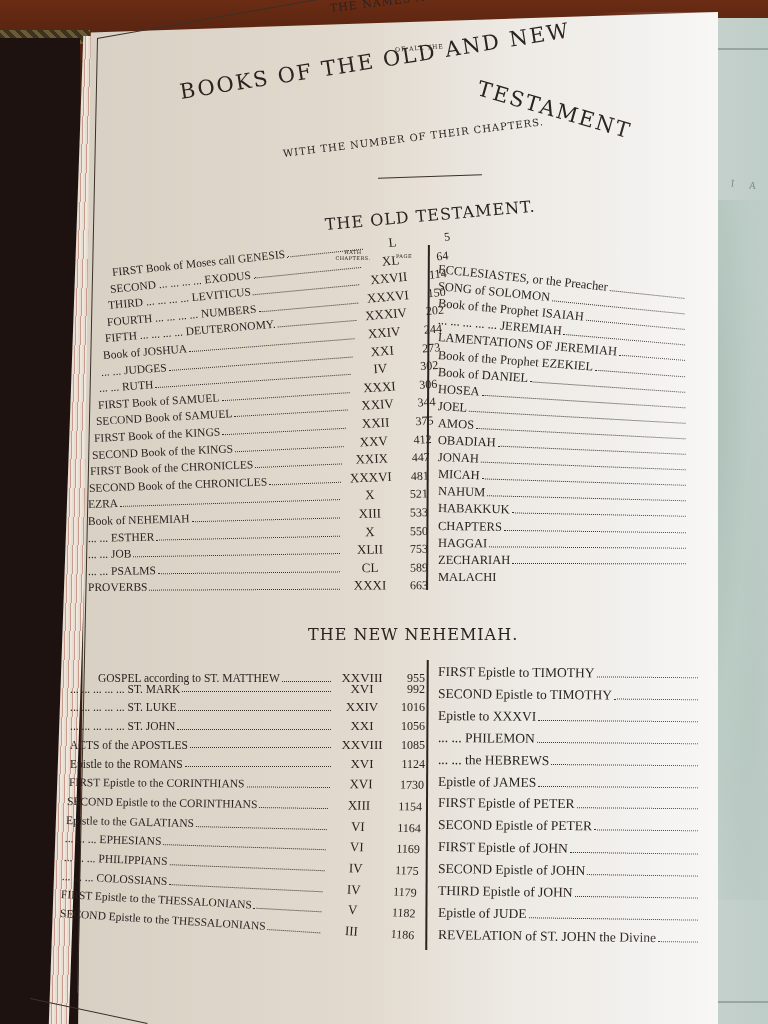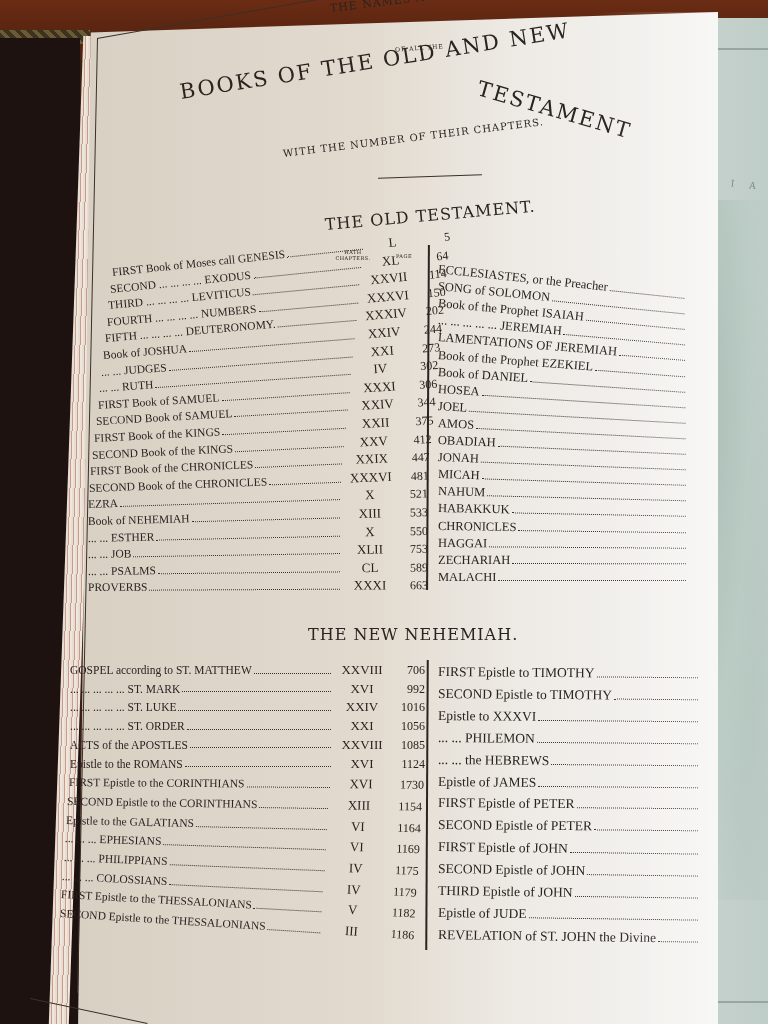--- a/index.html
+++ b/index.html
@@ -352,59 +352,59 @@
     </div>
     <div class="row" style="top: 222.3px; left: 0px; transform: rotate(1.45deg); transform-origin: left center;">
       <span class="name">NAHUM</span>
       <span class="dots"></span>
     </div>
     <div class="row" style="top: 239.4px; left: 0px; transform: rotate(1.1deg); transform-origin: left center;">
       <span class="name">HABAKKUK</span>
       <span class="dots"></span>
     </div>
     <div class="row" style="top: 256.5px; left: 0px; transform: rotate(0.75deg); transform-origin: left center;">
-      <span class="name">CHRONICLES</span>
+      <span class="name">CHAPTERS</span>
       <span class="dots"></span>
     </div>
     <div class="row" style="top: 273.6px; left: 0px; transform: rotate(0.4deg); transform-origin: left center;">
       <span class="name">HAGGAI</span>
       <span class="dots"></span>
     </div>
     <div class="row" style="top: 290.7px; left: 0px; transform: rotate(0.05deg); transform-origin: left center;">
       <span class="name">ZECHARIAH</span>
       <span class="dots"></span>
     </div>
-    <div class="row" style="top: 307.8px; left: 0px; transform: rotate(0deg); transform-origin: left center;">
+    <div class="row" style="top: 307.8px; left: 0px; transform: rotate(0deg); transform-origin: left center; flex-direction: column;">
       <span class="name">MALACHI</span>
       <span class="dots"></span>
     </div>
   </div>
 
 <div class="section-title nt-title">THE NEW NEHEMIAH.</div>
 <div class="rows nt-left" id="nt-left" style="left:70px; top:662px;">
-    <div class="row" style="top: 0px; left: 0px; transform: rotate(0deg); transform-origin: left center;">
+    <div class="row" style="top: 8px; left: 0px; transform: rotate(0deg); transform-origin: left center; padding-left: 28px;">
       <span class="name">GOSPEL according to ST. MATTHEW</span>
       <span class="dots"></span>
       <span class="chap">XXVIII</span>
-      <span class="pg">706</span>
+      <span class="pg">955</span>
     </div>
     <div class="row" style="top: 18.7px; left: 0px; transform: rotate(0deg); transform-origin: left center;">
       <span class="name">... ... ... ... ...  ST. MARK</span>
       <span class="dots"></span>
       <span class="chap">XVI</span>
       <span class="pg">992</span>
     </div>
     <div class="row" style="top: 37.4px; left: 0px; transform: rotate(0deg); transform-origin: left center;">
       <span class="name">... ... ... ... ...  ST. LUKE</span>
       <span class="dots"></span>
       <span class="chap">XXIV</span>
       <span class="pg">1016</span>
     </div>
     <div class="row" style="top: 56.1px; left: 0px; transform: rotate(0deg); transform-origin: left center;">
-      <span class="name">... ... ... ... ...  ST. ORDER</span>
+      <span class="name">... ... ... ... ...  ST. JOHN</span>
       <span class="dots"></span>
       <span class="chap">XXI</span>
       <span class="pg">1056</span>
     </div>
     <div class="row" style="top: 74.8px; left: 0px; transform: rotate(0deg); transform-origin: left center;">
       <span class="name">ACTS of the APOSTLES</span>
       <span class="dots"></span>
       <span class="chap">XXVIII</span>
       <span class="pg">1085</span>
     </div>

